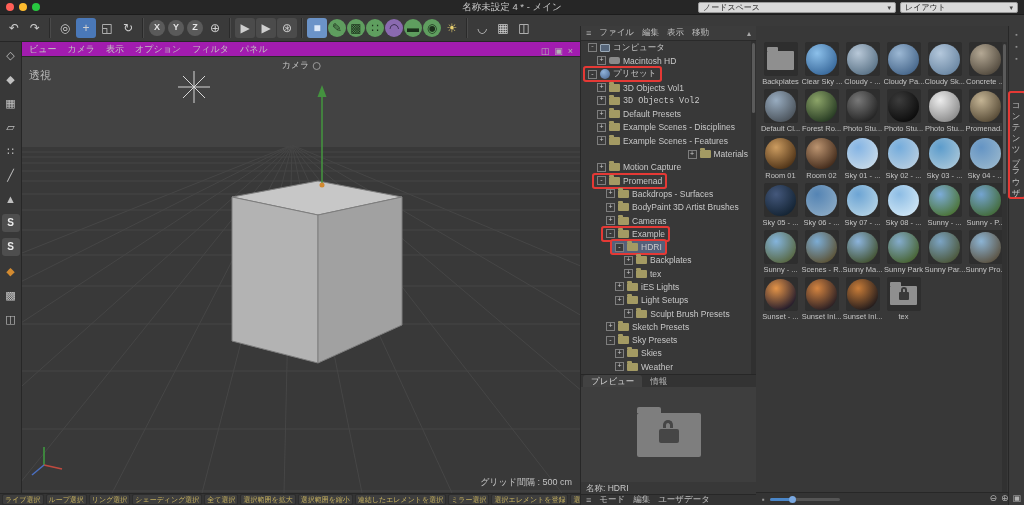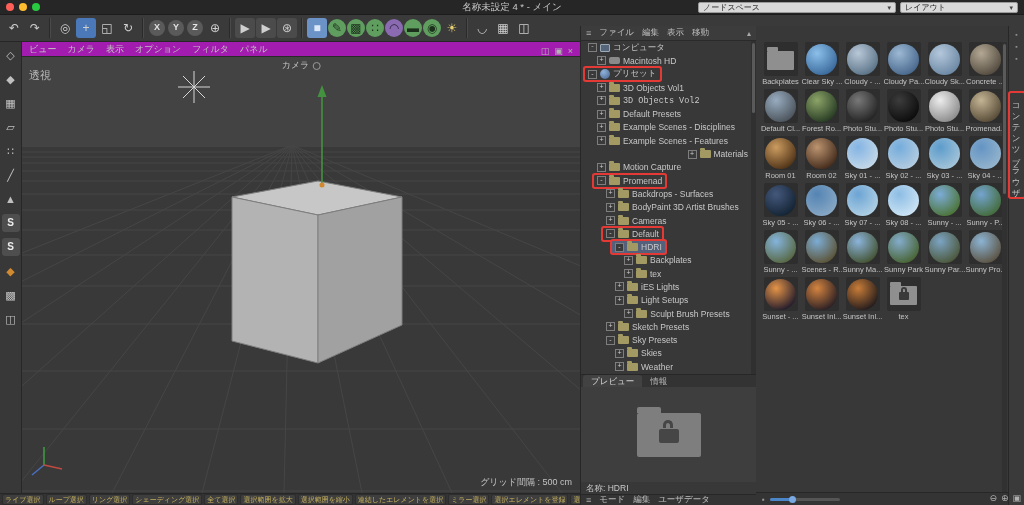--- a/index.html
+++ b/index.html
@@ -450,21 +450,21 @@
           <span class="row-inner">
             <span class="expander">+</span>
             <span class="tree-ico folder"></span>
             <span class="tree-label">Cameras</span>
           </span>
         </div>
         <div class="tree-row annotated" style="padding-left: 22px;">
           <span class="row-inner">
             <span class="expander">-</span>
             <span class="tree-ico folder"></span>
-            <span class="tree-label">Default</span>
+            <span class="tree-label">Example</span>
           </span>
         </div>
         <div class="tree-row selected annotated" style="padding-left: 31px;">
           <span class="row-inner">
             <span class="expander">-</span>
             <span class="tree-ico folder"></span>
             <span class="tree-label">HDRI</span>
           </span>
         </div>
         <div class="tree-row" style="padding-left: 40px;">

